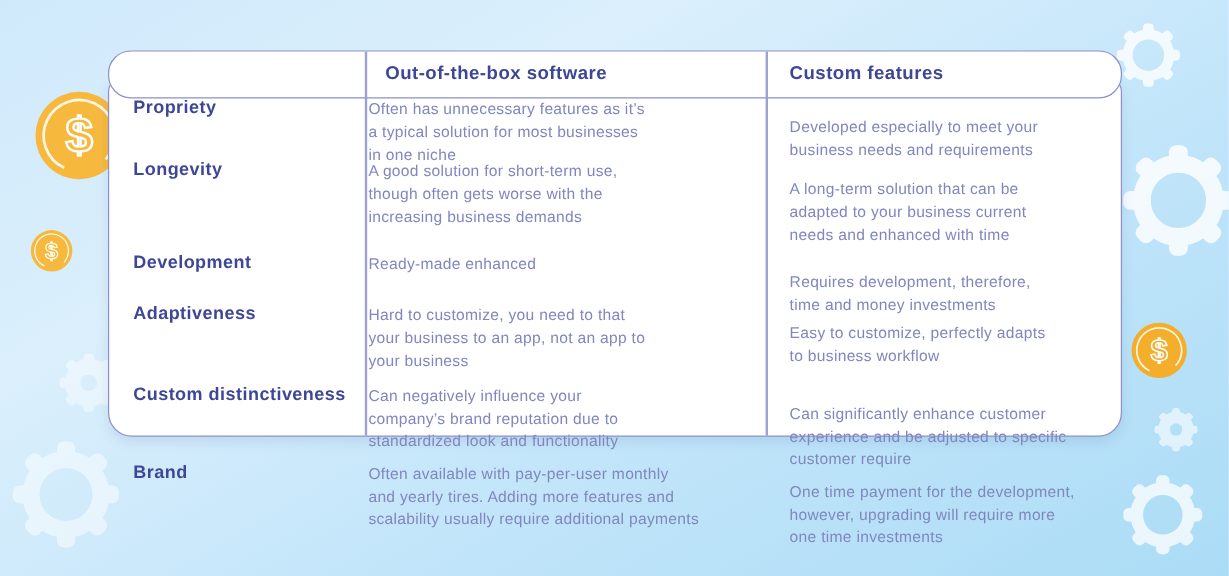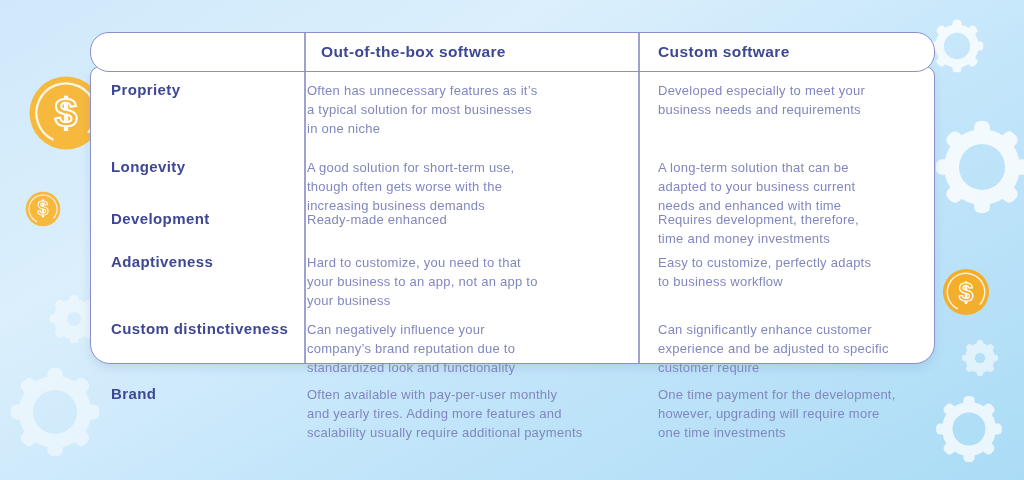--- a/index.html
+++ b/index.html
@@ -8,42 +8,42 @@
     font-family:"Liberation Sans", sans-serif;
     background:linear-gradient(150deg,#cfe9fb 0%,#dbeffc 30%,#c2e5fa 62%,#abdcf6 100%);
     position:relative;
   }
   .deco { position:absolute; pointer-events:none; }
   .card, .header-band {
     position:absolute; background:#fff;
     border:1.6px solid #8b90c8;
   }
   .header-band {
-    left:90px; top:32px; width:845px; height:40px;
+    left:90px; top:42px; width:845px; height:40px;
     border-radius:19px; z-index:3;
     display:flex; align-items:center;
   }
   .card {
     left:90px; top:66px; width:845px; height:298px;
     border-radius:10px 10px 20px 20px; z-index:2;
     box-shadow:0 4px 10px rgba(90,110,170,.15);
   }
   .vdiv { position:absolute; top:0; bottom:0; width:1.6px; background:#9da2d0; }
   .vdiv.c1 { left:213px; }
   .vdiv.c2 { left:547px; }
   .hcell { position:absolute; font-weight:bold; font-size:15.5px; letter-spacing:.4px; color:#3e4796; }
   .hcell.h1 { left:230px; }
   .hcell.h2 { left:567px; }
   .trow { position:absolute; left:0; right:0; display:grid; grid-template-columns:213px 334px 298px; }
   .rlabel { padding-left:20px; font-weight:bold; font-size:15px; letter-spacing:.4px; color:#3e4796; }
   .ctext {
     padding-left:3px; font-size:13px; line-height:19px; letter-spacing:.25px;
     color:#8187be; white-space:pre-line;
   }
-  .ctext.right { padding-left:20px; }
+  .ctext.right { padding-left:20px;margin-top:15px; }
 </style>
 </head>
 <body>
 
 <svg width="0" height="0" style="position:absolute">
   <defs>
     <symbol id="gear" viewBox="0 0 100 100">
       <g fill="currentColor">
         <rect x="42" y="3" width="16" height="20" rx="6" transform="rotate(0 50 50)"></rect>
         <rect x="42" y="3" width="16" height="20" rx="6" transform="rotate(45 50 50)"></rect>
@@ -103,37 +103,37 @@
     <use href="#gear-small-hole"></use>
   </svg>
 <svg class="deco" style="left:8px;top:365px;width:94px;height:94px;color:#fff;opacity:.5">
     <use href="#gear"></use>
   </svg>
 
 <div class="header-band">
   <div class="vdiv c1"></div>
   <div class="vdiv c2"></div>
   <div class="hcell h1">Out-of-the-box software</div>
-  <div class="hcell h2">Custom software</div>
+  <div class="hcell h2">Custom features</div>
 </div>
 
 <div class="card">
   <div class="vdiv c1"></div>
   <div class="vdiv c2"></div>
 
   <div class="trow" style="top:14px">
     <div class="rlabel">Propriety</div>
     <div class="ctext">Often has unnecessary features as it’s
 a typical solution for most businesses
 in one niche</div>
     <div class="ctext right">Developed especially to meet your
 business needs and requirements</div>
   </div>
 
-  <div class="trow" style="top:91px">
+  <div class="trow" style="top:66px">
     <div class="rlabel">Longevity</div>
     <div class="ctext">A good solution for short-term use,
 though often gets worse with the
 increasing business demands</div>
     <div class="ctext right">A long-term solution that can be
 adapted to your business current
 needs and enhanced with time</div>
   </div>
 
   <div class="trow" style="top:143px">

